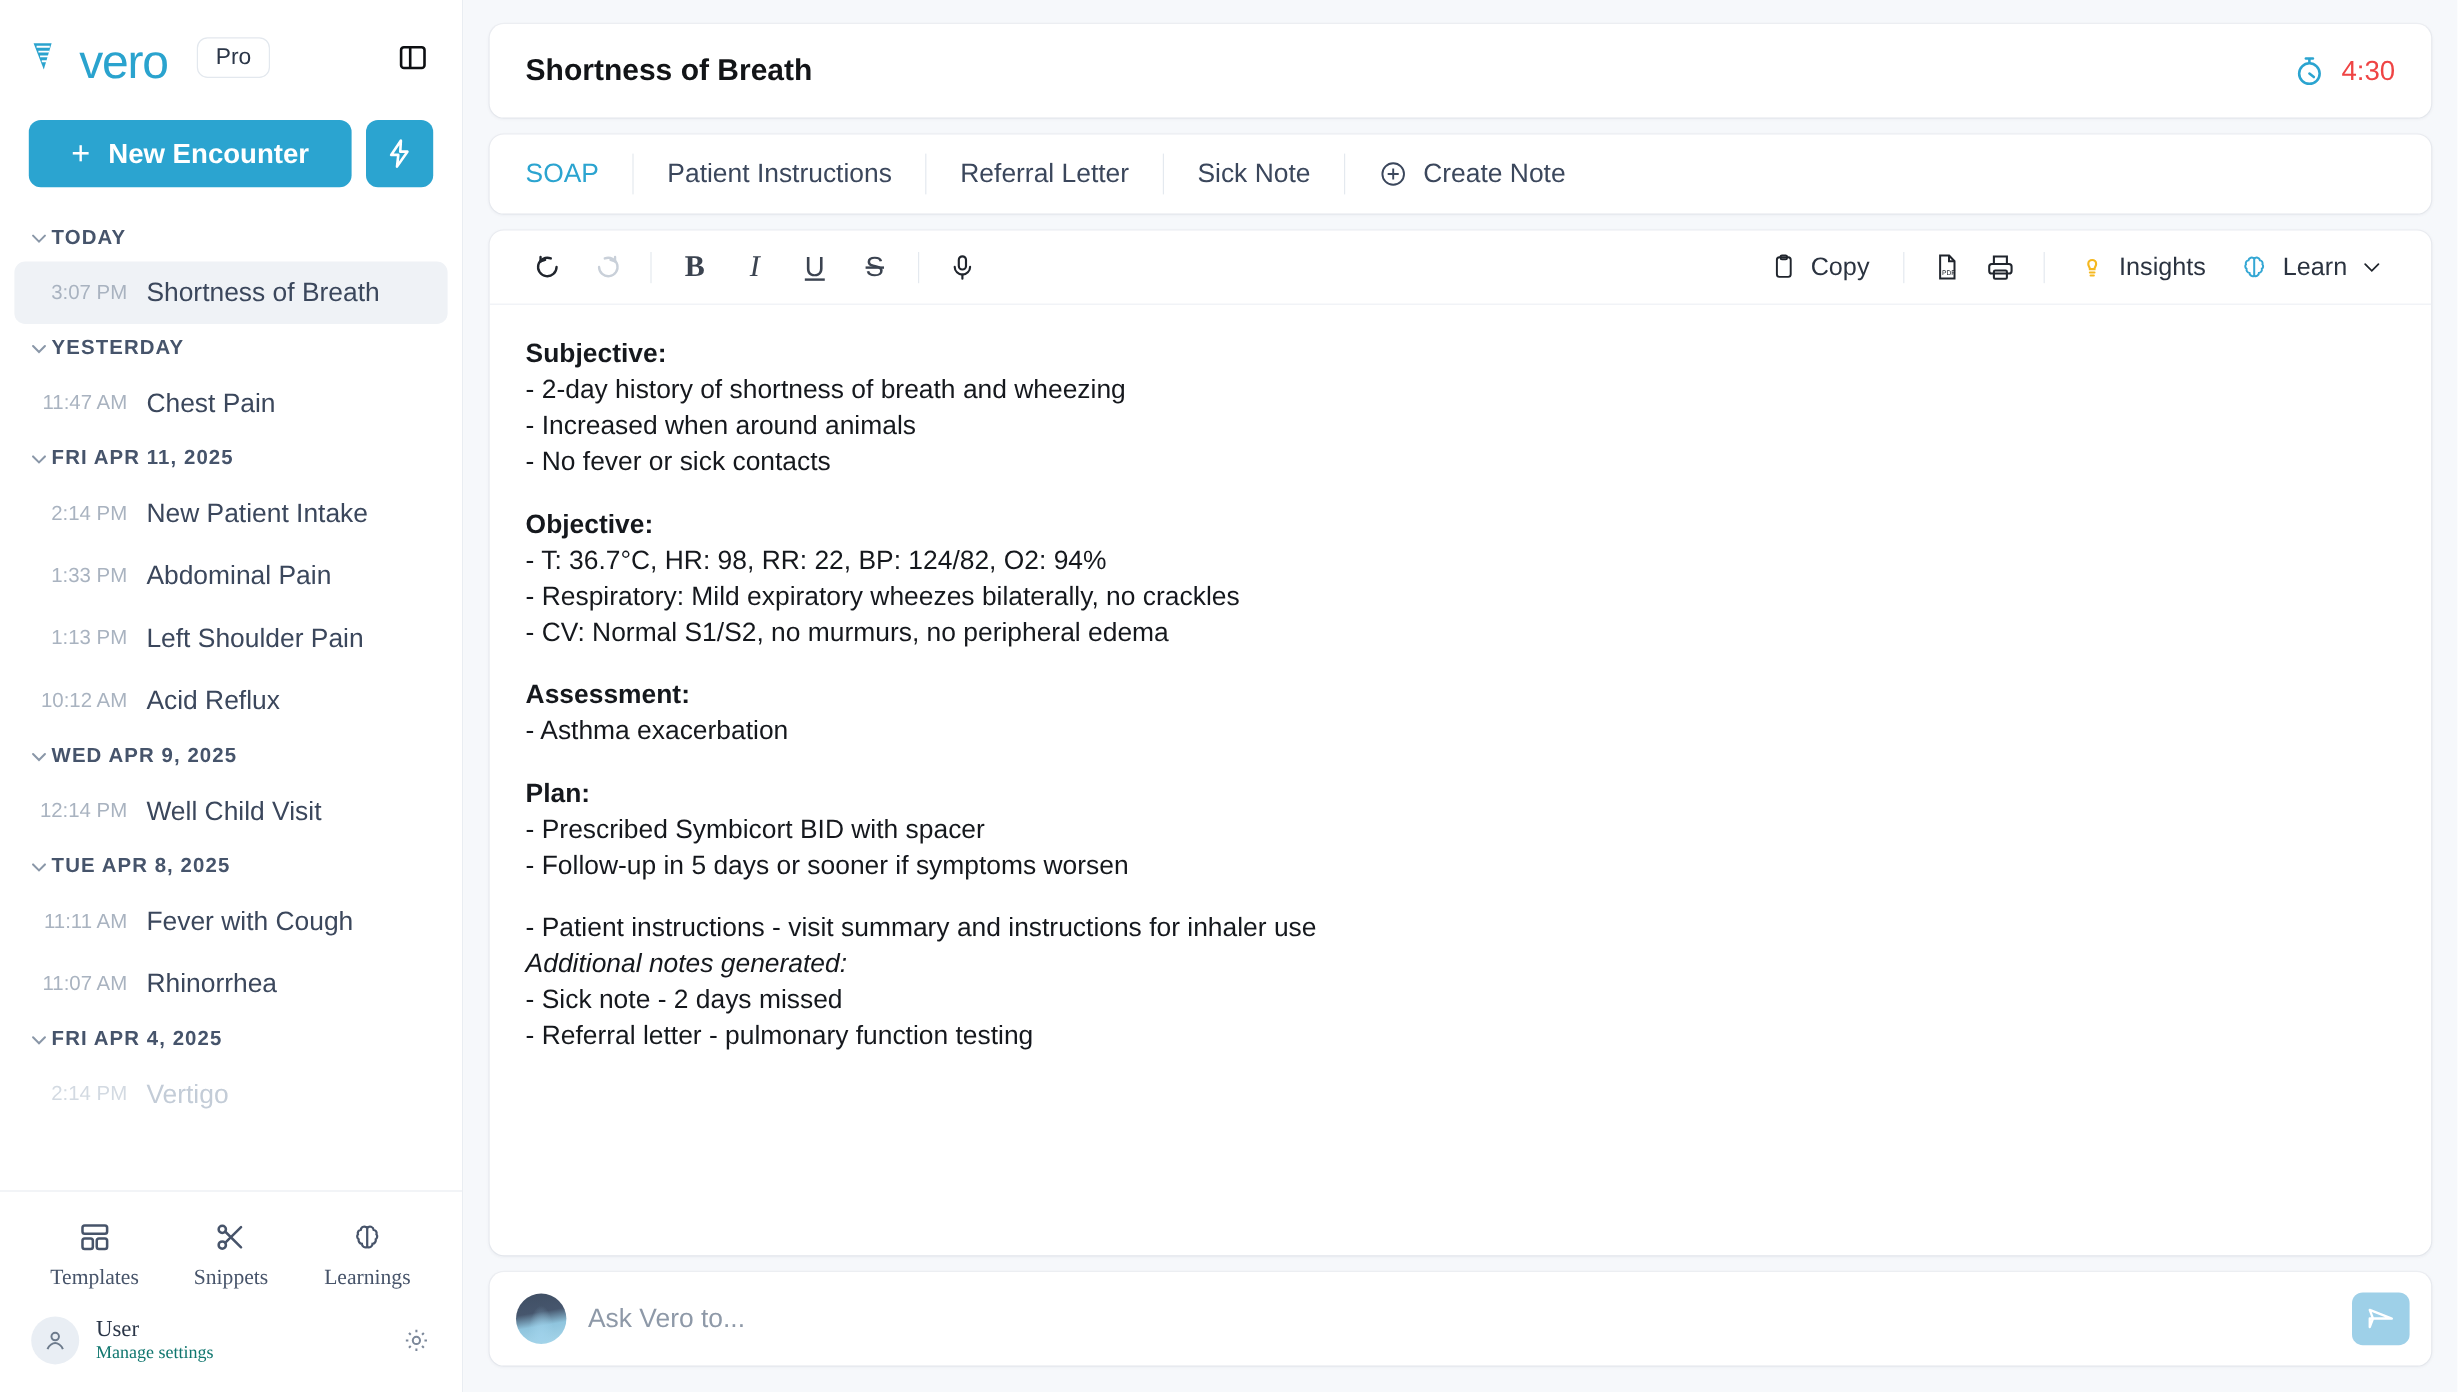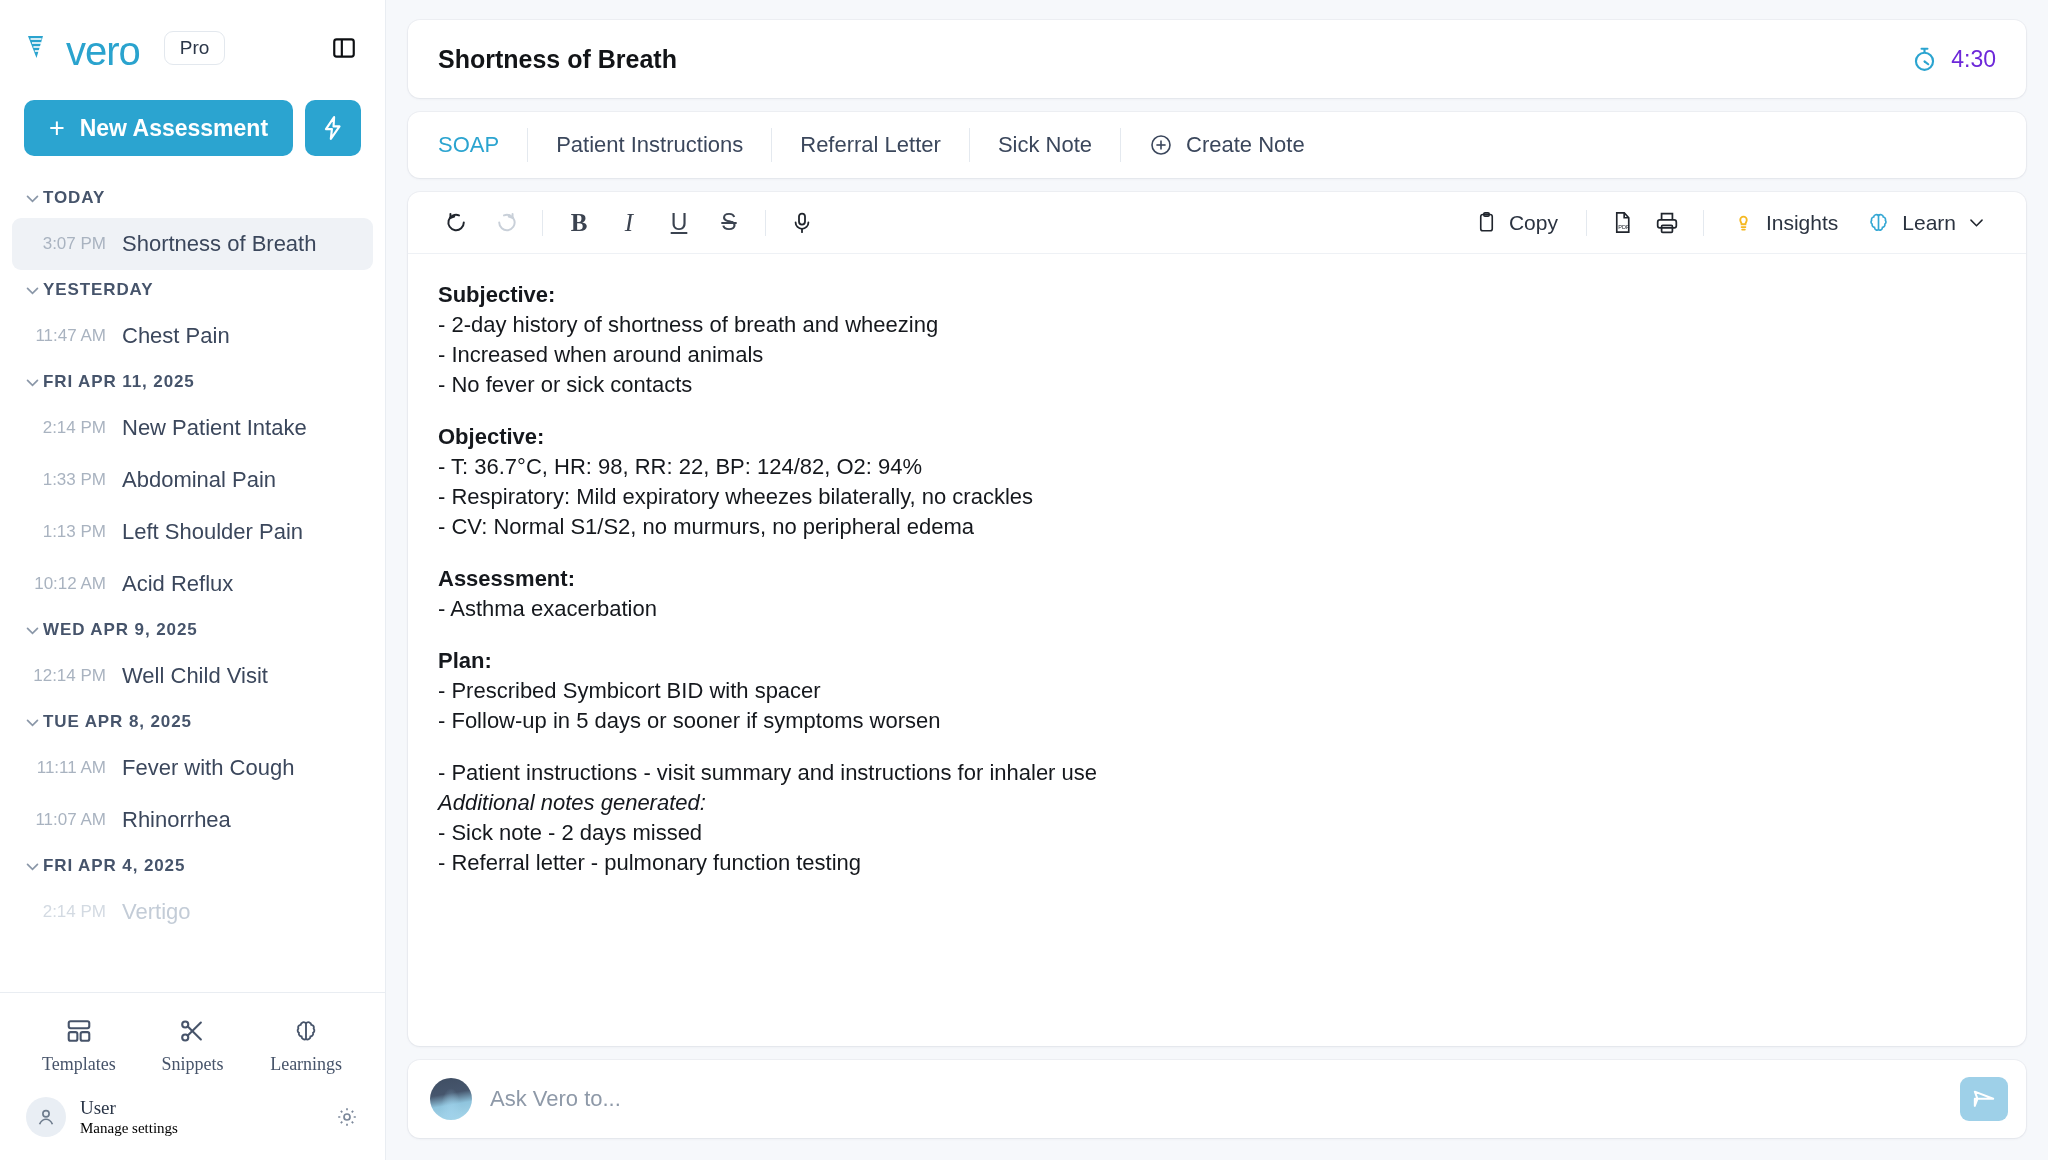--- a/index.html
+++ b/index.html
@@ -169,21 +169,21 @@
     cursor: pointer;
   }
   .avatar-sm {
     width: 40px; height: 40px;
     border-radius: 50%;
     background: #e9eef4;
     display: flex; align-items: center; justify-content: center;
     flex: 0 0 40px;
   }
   .user-name { font-size: 19px; color: #2b3648; line-height: 1.15; }
-  .user-sub { font-size: 15px; color: #000000; line-height: 1.3; }
+  .user-sub { font-size: 15px; color: #0f766e; line-height: 1.3; }
   .gear { margin-left: auto; cursor: pointer; display:flex; }
 
   
   .main {
     flex: 1;
     height: 1160px;
     background: #f6f8fb;
     padding: 20px 22px 22px 22px;
     display: flex;
     flex-direction: column;
@@ -206,21 +206,21 @@
     font-weight: 700;
     color: #121417;
   }
   .timer {
     margin-left: auto;
     display: flex;
     align-items: center;
     gap: 13px;
     color: #2ba4d0;
   }
-  .timer-text { font-size: 23px; color: #6d28d9; font-weight: 500; }
+  .timer-text { font-size: 23px; color: #ef4444; font-weight: 500; }
 
   .tabs-bar {
     height: 66px;
     display: flex;
     align-items: center;
     padding: 0 30px;
   }
   .tab {
     font-size: 22px;
     color: #3b475c;
@@ -354,21 +354,21 @@
           <svg width="26" height="26" viewBox="0 0 24 24" fill="none" stroke="#0d0f12" stroke-width="2">
             <rect x="3" y="4" width="18" height="16" rx="2.2"></rect>
             <line x1="10" y1="4" x2="10" y2="20"></line>
           </svg>
         </span>
       </div>
 
       <div class="action-row">
         <button class="new-encounter">
           <span class="ne-plus">+</span>
-          <span>New Assessment</span>
+          <span>New Encounter</span>
         </button>
         <div class="bolt-btn">
           <svg width="26" height="26" viewBox="0 0 24 24" fill="none" stroke="#ffffff" stroke-width="2" stroke-linejoin="round" stroke-linecap="round">
             <path d="M13 2 L5.5 13 H11 L10 22 L18 10.5 H12.5 Z"></path>
           </svg>
         </div>
       </div>
     </div>
 
     <div class="enc-list" id="enc-list">

